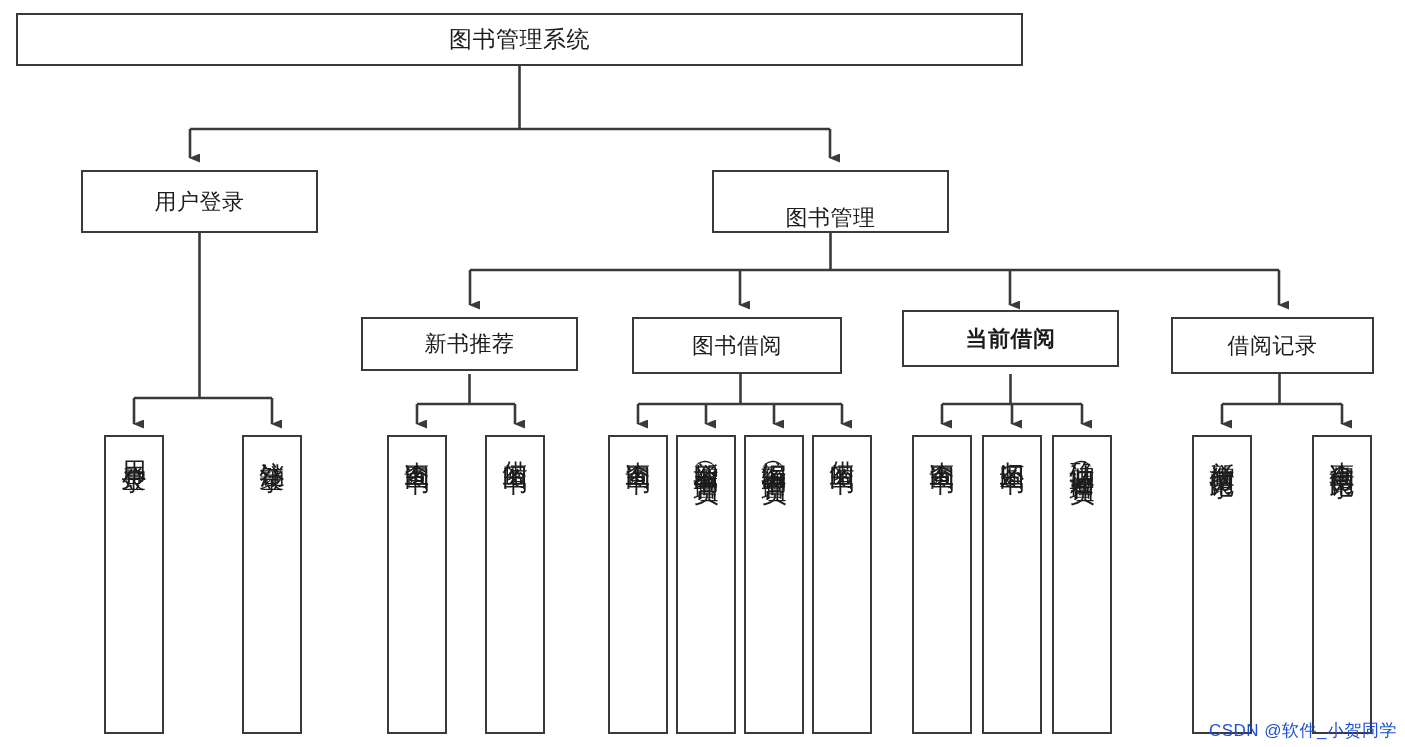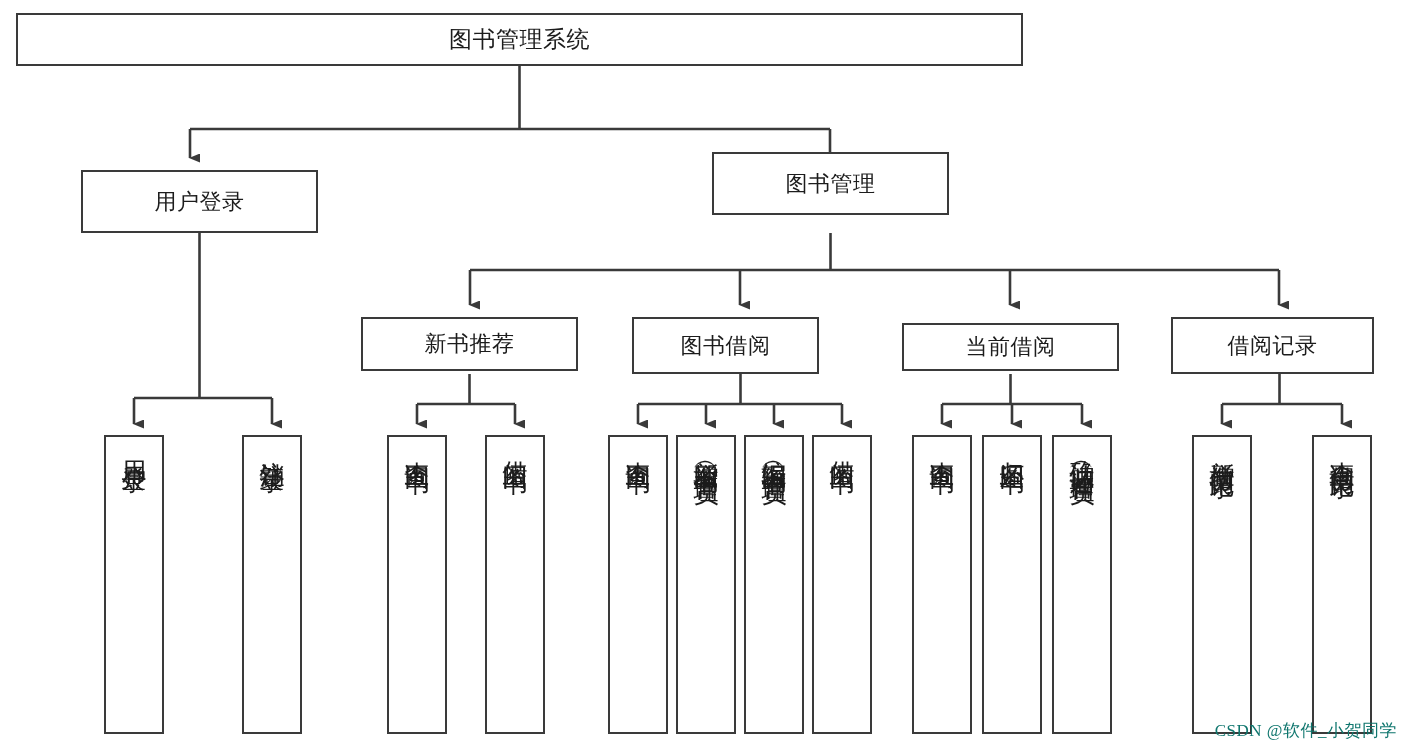--- a/index.html
+++ b/index.html
@@ -61,25 +61,24 @@
     font-size: 25px;
     line-height: 1.0;
     letter-spacing: 3px;
   }
   .node.root .node-label { font-size: 23px; }
   .watermark {
     position: absolute;
     right: 8px;
     bottom: 5px;
     font-size: 17px;
-    color: #0f766e;
+    color: #1d4ed8;
     letter-spacing: 0.5px;
     white-space: nowrap;
     user-select: none;
-    font-family: Liberation Serif, serif;
   }
 </style>
 </head>
 <body>
 
 <div id="diagram-root">
 
   <svg class="edge-layer" viewBox="0 0 1405 747">
     <defs>
       <marker id="arrow" markerWidth="9" markerHeight="11" refX="4.5" refY="10" orient="auto" markerUnits="userSpaceOnUse">
@@ -130,31 +129,31 @@
     </g>
   </svg>
 
   <div class="node horizontal root" style="left:16px; top:13px; width:1007px; height:53px;">
     <span class="node-label">图书管理系统</span>
   </div>
 
   <div class="node horizontal" style="left:81px; top:170px; width:237px; height:63px;">
     <span class="node-label">用户登录</span>
   </div>
-  <div class="node horizontal" style="left:712px; top:152px; width:237px; height:63px;">
+  <div class="node horizontal" style="left:712px; top:170px; width:237px; height:63px;align-items:flex-end;">
     <span class="node-label">图书管理</span>
   </div>
 
   <div class="node horizontal" style="left:361px; top:317px; width:217px; height:54px;">
     <span class="node-label">新书推荐</span>
   </div>
-  <div class="node horizontal" style="left:632px; top:317px; width:187px; height:57px;">
+  <div class="node horizontal" style="left:632px; top:317px; width:210px; height:57px;">
     <span class="node-label">图书借阅</span>
   </div>
-  <div class="node horizontal" style="left:902px; top:323px; width:217px; height:48px;">
+  <div class="node horizontal" style="left:902px; top:310px; width:217px; height:57px;font-weight:bold;">
     <span class="node-label">当前借阅</span>
   </div>
   <div class="node horizontal" style="left:1171px; top:317px; width:203px; height:57px;">
     <span class="node-label">借阅记录</span>
   </div>
 
   <div class="node vertical" style="left:104px; top:435px; width:60px; height:299px;">
     <span class="node-label">用户登录</span>
   </div>
   <div class="node vertical" style="left:242px; top:435px; width:60px; height:299px;">

